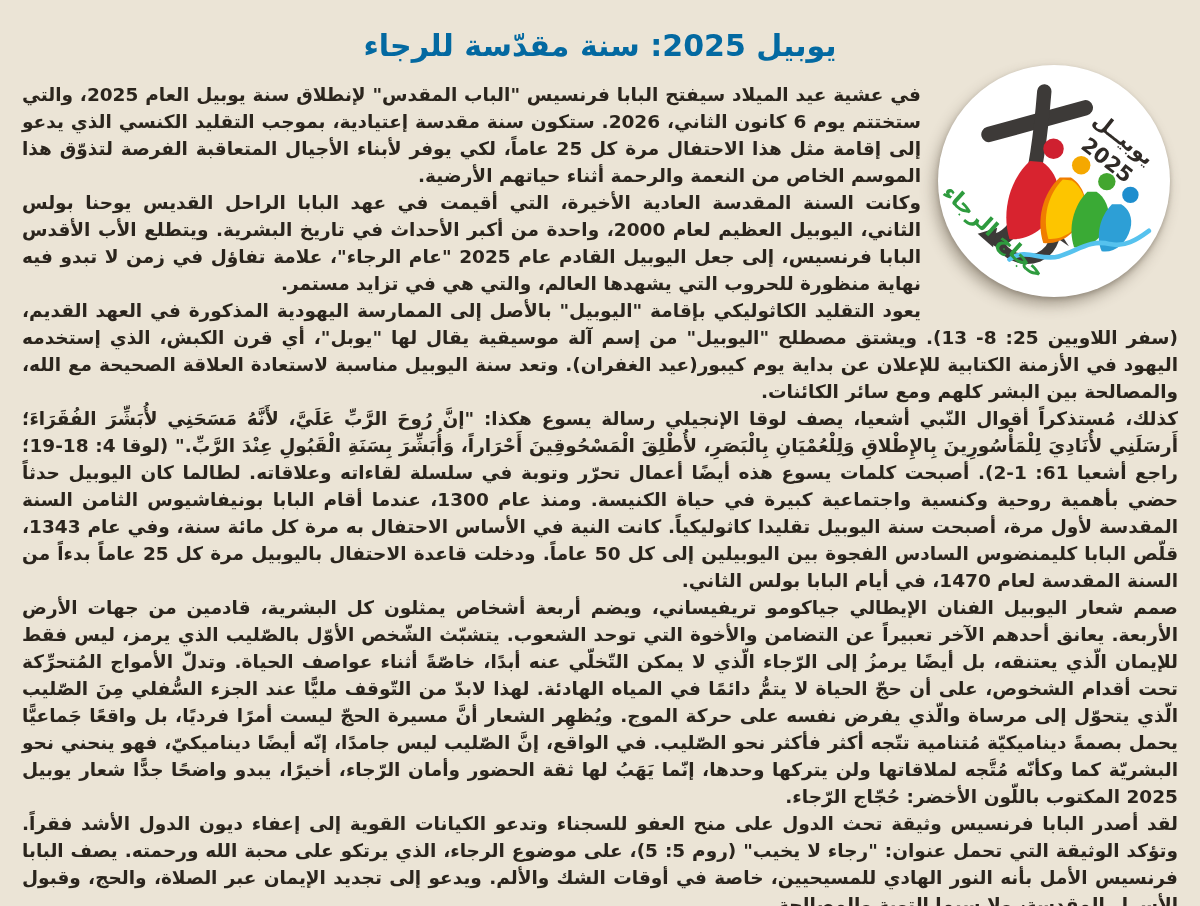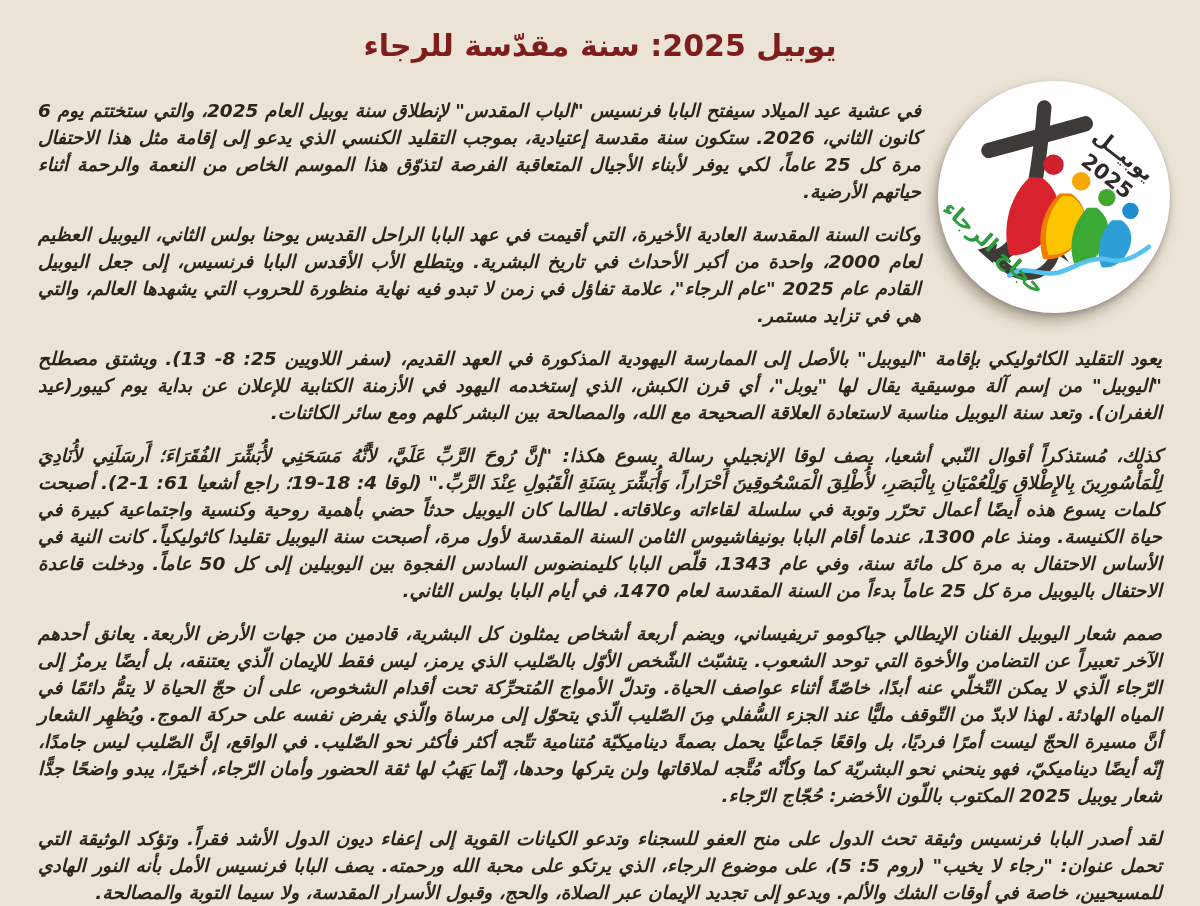--- a/index.html
+++ b/index.html
@@ -19,32 +19,31 @@
     height: 906px;
     padding: 0 22px;
     box-sizing: border-box;
   }
   .article-title {
     font-size: 30px;
     font-weight: bold;
     text-align: center;
     margin: 0;
     padding: 28px 0 18px 0;
-    color: #7f1d1d;
+    color: #0369a1;
   }
   .article {
     font-size: 18.5px;
     line-height: 27px;
     font-weight: bold;
     text-align: justify;
     color: #2b251d;
   }
   .article p {
-    margin: 16px;
-    font-style: italic;
+    margin: 0;
   }
   
   .logo-float {
     float: right;
     width: 245px;
     height: 220px;
     margin: -4px 0 6px 12px;
     position: relative;
   }
   .logo-badge {

